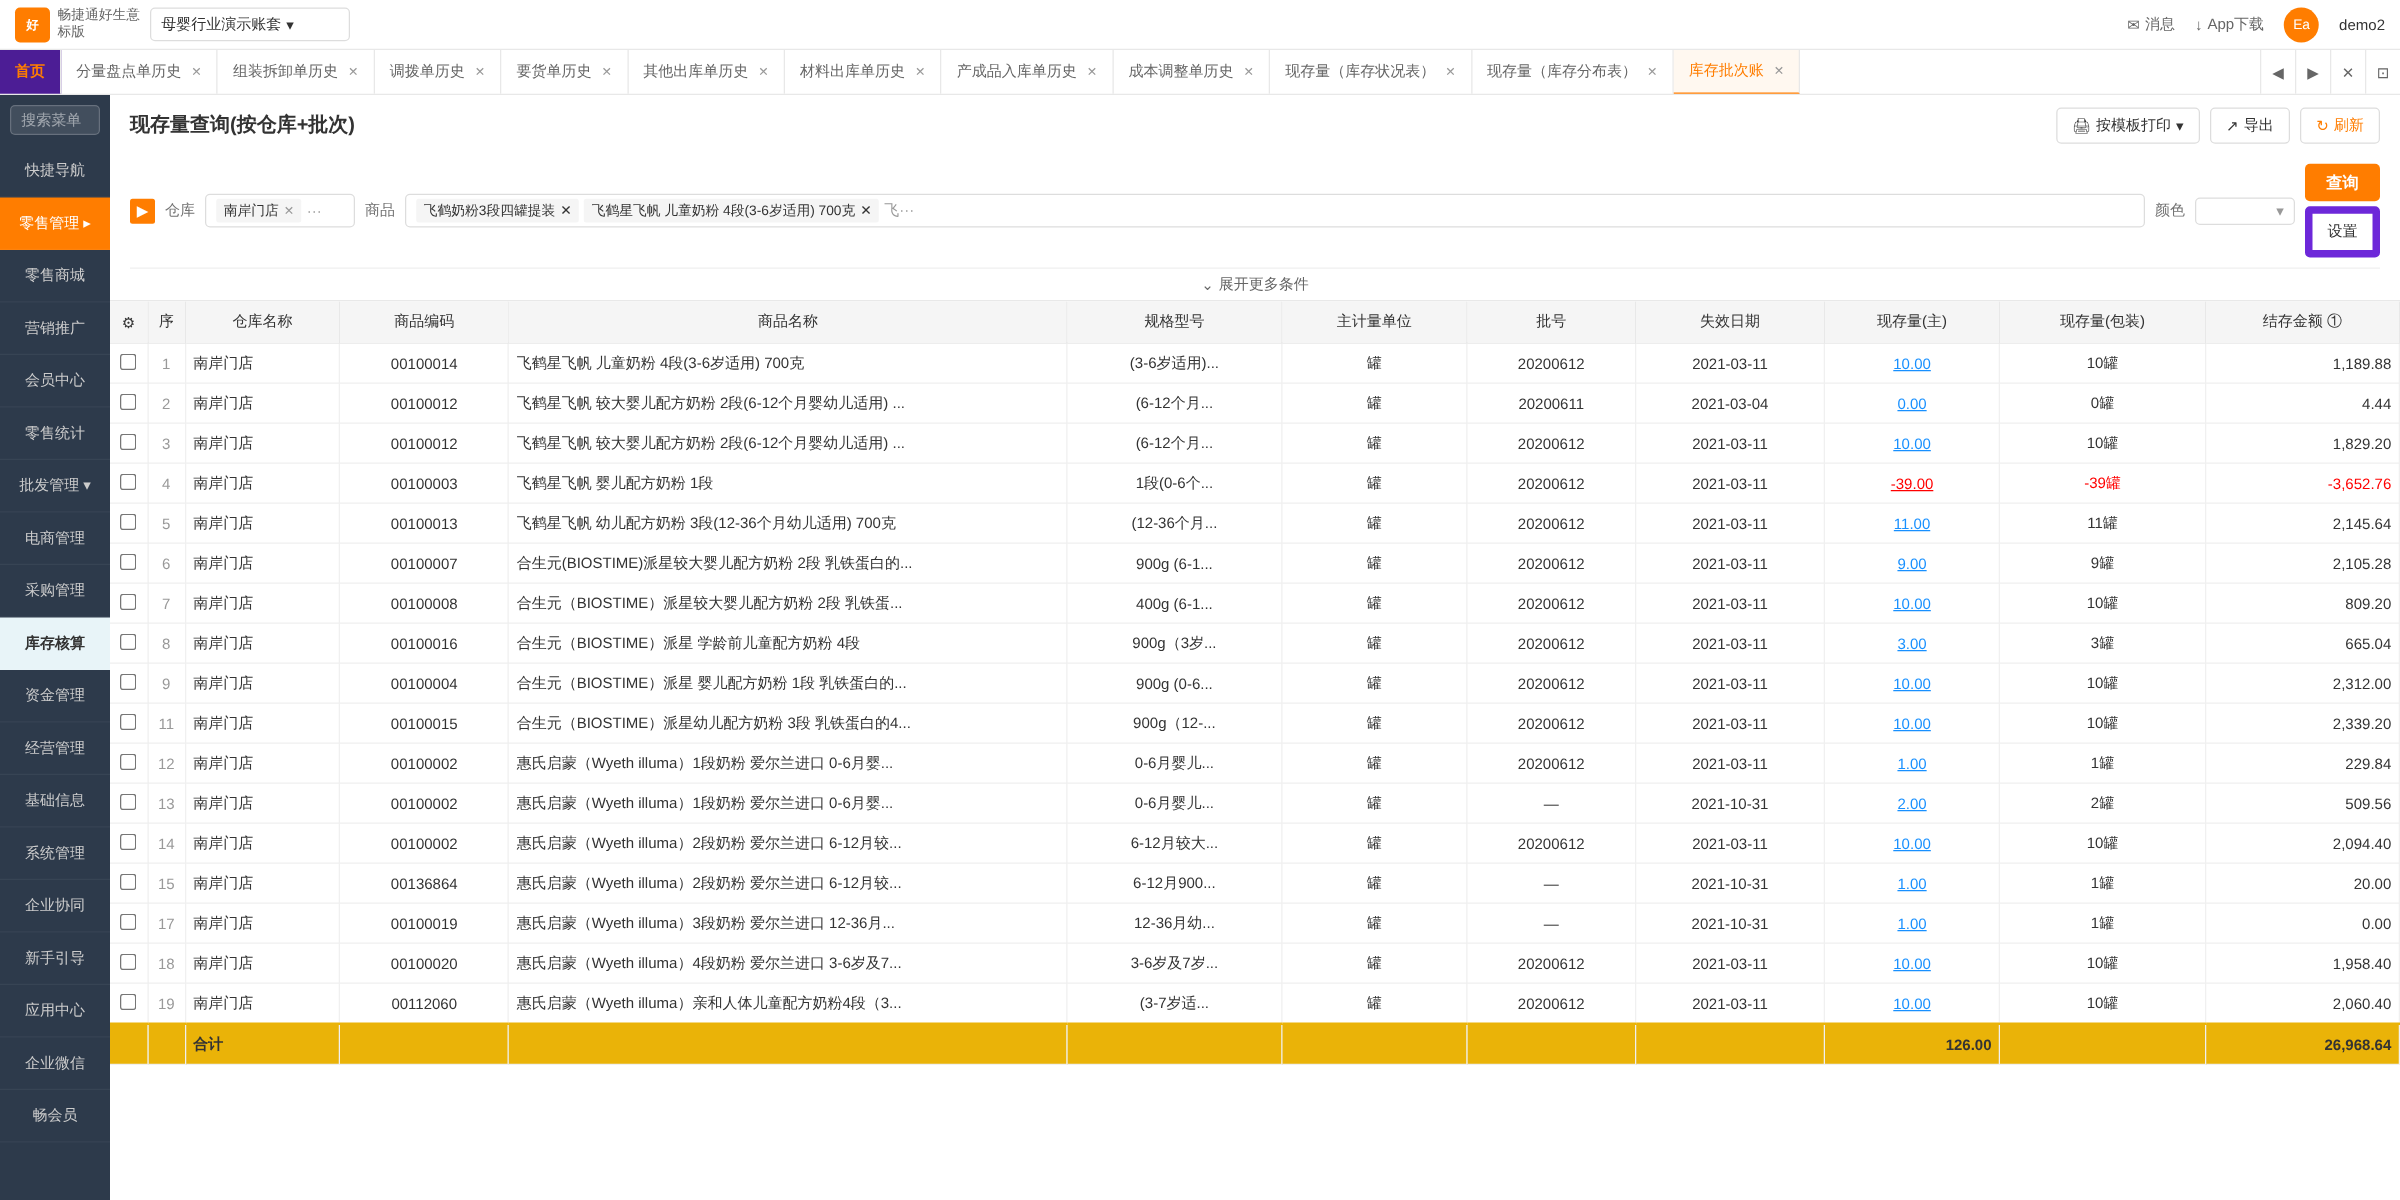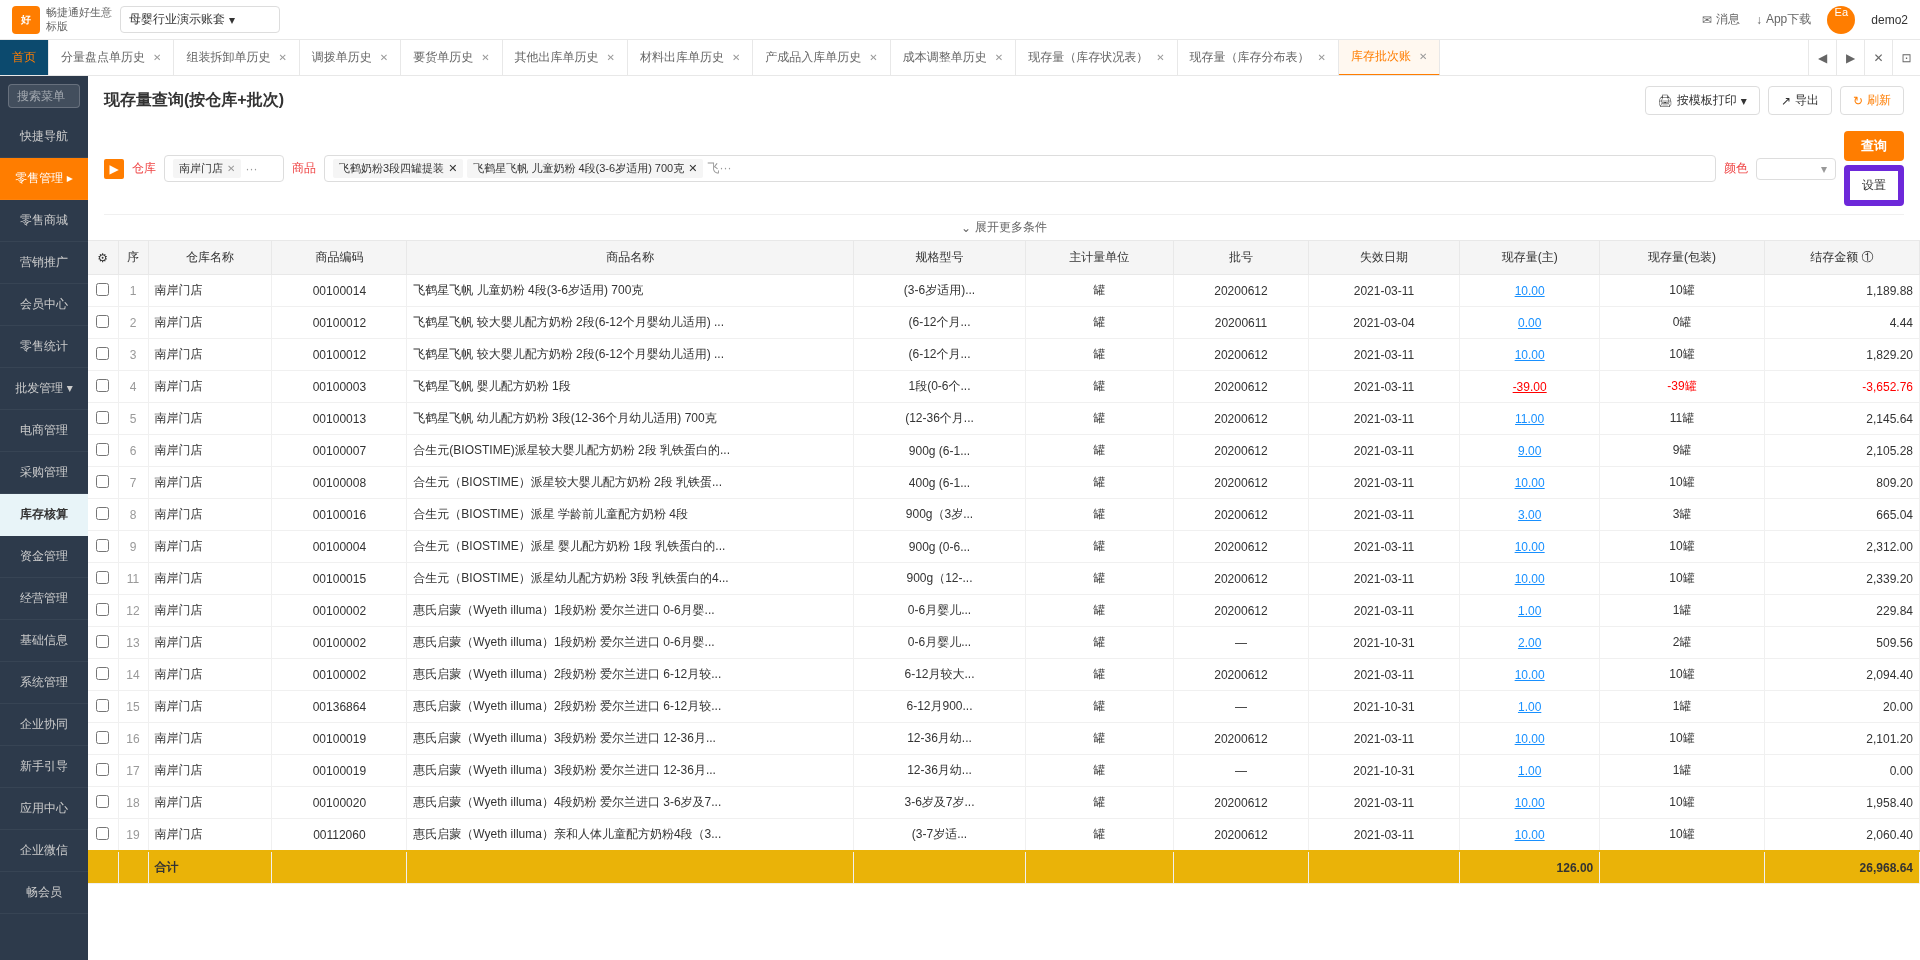--- a/index.html
+++ b/index.html
@@ -7,26 +7,26 @@
 
     
     .top-bar { height: 40px; background: #fff; display: flex; align-items: center; padding: 0 12px; border-bottom: 1px solid #e8e8e8; justify-content: space-between; }
     .top-bar-left { display: flex; align-items: center; gap: 8px; }
     .logo-area { display: flex; align-items: center; gap: 6px; }
     .logo-icon { width: 28px; height: 28px; background: #ff7d00; border-radius: 4px; display: flex; align-items: center; justify-content: center; color: white; font-size: 10px; font-weight: bold; }
     .logo-text { font-size: 11px; color: #666; line-height: 1.2; }
     .warehouse-select { display: flex; align-items: center; gap: 4px; padding: 4px 8px; border: 1px solid #ddd; border-radius: 4px; cursor: pointer; font-size: 12px; color: #333; min-width: 160px; }
     .top-bar-right { display: flex; align-items: center; gap: 16px; }
     .top-action { display: flex; align-items: center; gap: 4px; cursor: pointer; color: #666; font-size: 12px; }
-    .user-avatar { width: 28px; height: 28px; border-radius: 50%; background: #ff7d00; display: flex; justify-content: center; color: white; font-size: 11px; }
+    .user-avatar { width: 28px; height: 28px; border-radius: 50%; background: #ff7d00; display: flex; align-items: center; justify-content: center; color: white; font-size: 11px; }
 
     
     .nav-tabs { height: 36px; background: #fff; border-bottom: 1px solid #e8e8e8; display: flex; align-items: center; overflow: hidden; }
     .nav-tab { height: 36px; padding: 0 12px; display: flex; align-items: center; gap: 4px; font-size: 12px; color: #666; cursor: pointer; border-right: 1px solid #e8e8e8; white-space: nowrap; flex-shrink: 0; }
-    .nav-tab.home { color: #ff7d00; font-weight: normal; background: #0c4a6e; text-align: right; }
+    .nav-tab.home { color: #ff7d00; font-weight: bold; background: #4c1d95; text-align: right; }
     .nav-tab .close-x { color: #999; font-size: 10px; margin-left: 4px; }
     .nav-tab.active { background: #fff8f0; color: #ff7d00; border-bottom: 2px solid #ff7d00; }
     .nav-arrows { display: flex; align-items: center; margin-left: auto; }
     .nav-arrow-btn { width: 28px; height: 36px; display: flex; align-items: center; justify-content: center; cursor: pointer; color: #666; border-left: 1px solid #e8e8e8; }
     .nav-close-btn { width: 28px; height: 36px; display: flex; align-items: center; justify-content: center; cursor: pointer; color: #666; border-left: 1px solid #e8e8e8; }
     .nav-expand-btn { width: 28px; height: 36px; display: flex; align-items: center; justify-content: center; cursor: pointer; color: #666; border-left: 1px solid #e8e8e8; }
 
     
     .main-layout { display: flex; height: calc(960px - 76px); }
 
@@ -42,21 +42,21 @@
     .page-header { background: #fff; padding: 10px 16px 0; border-bottom: 1px solid #e8e8e8; }
     .page-title-row { display: flex; align-items: center; justify-content: space-between; margin-bottom: 8px; }
     .page-title { font-size: 16px; font-weight: bold; color: #333; }
     .page-actions { display: flex; align-items: center; gap: 8px; }
     .btn-print { display: flex; align-items: center; gap: 4px; padding: 5px 12px; border: 1px solid #ddd; border-radius: 4px; background: #fff; cursor: pointer; font-size: 12px; color: #333; }
     .btn-export { display: flex; align-items: center; gap: 4px; padding: 5px 12px; border: 1px solid #ddd; border-radius: 4px; background: #fff; cursor: pointer; font-size: 12px; color: #333; }
     .btn-refresh { display: flex; align-items: center; gap: 4px; padding: 5px 12px; border: 1px solid #ddd; border-radius: 4px; background: #fff; cursor: pointer; font-size: 12px; color: #ff7d00; }
 
     
     .filter-row { display: flex; align-items: center; gap: 8px; padding: 8px 0; flex-wrap: nowrap; overflow: hidden; }
-    .filter-label { font-size: 12px; color: #ef4444; white-space: nowrap; }
+    .filter-label { font-size: 12px; color: #737373; white-space: nowrap; }
     .filter-tag-group { display: flex; align-items: center; gap: 4px; background: #fff; border: 1px solid #ddd; border-radius: 4px; padding: 3px 8px; min-width: 120px; }
     .filter-tag { display: flex; align-items: center; gap: 4px; background: #f5f5f5; border-radius: 2px; padding: 2px 6px; font-size: 11px; }
     .filter-tag .tag-close { color: #999; cursor: pointer; font-size: 10px; }
     .filter-more { color: #999; cursor: pointer; }
     .filter-product-area { display: flex; align-items: center; gap: 4px; background: #fff; border: 1px solid #ddd; border-radius: 4px; padding: 3px 8px; flex: 1; min-width: 300px; }
     .product-tag { display: flex; align-items: center; gap: 4px; background: #f5f5f5; border-radius: 2px; padding: 2px 6px; font-size: 11px; white-space: nowrap; }
     .filter-color-area { display: flex; align-items: center; gap: 4px; background: #fff; border: 1px solid #ddd; border-radius: 4px; padding: 3px 8px; min-width: 80px; }
     .filter-color-down { color: #999; margin-left: auto; cursor: pointer; }
     .btn-query { background: #ff7d00; color: #fff; border: none; border-radius: 4px; padding: 6px 16px; cursor: pointer; font-size: 13px; font-weight: bold; white-space: nowrap; }
     .btn-setting { background: #fff; color: #333; border: 6px solid #6d28d9; border-radius: 4px; padding: 6px 12px; cursor: pointer; font-size: 12px; display: block; white-space: nowrap; }
@@ -511,34 +511,20 @@
       <td>6-12月900...</td>
       <td>罐</td>
       <td>—</td>
       <td>2021-10-31</td>
       <td class="td-link">1.00</td>
       <td class="">1罐</td>
       <td class="td-number">20.00</td>
     </tr>
             <tr>
       <td style="text-align:center;"><input type="checkbox" style=""></td>
-      <td class="row-num">16</td>
-      <td class="td-left">南岸门店</td>
-      <td>00100019</td>
-      <td class="td-left" style="max-width:220px;overflow:hidden;text-overflow:ellipsis;">惠氏启蒙（Wyeth illuma）3段奶粉 爱尔兰进口 12-36月...</td>
-      <td>12-36月幼...</td>
-      <td>罐</td>
-      <td>20200612</td>
-      <td>2021-03-11</td>
-      <td class="td-link">10.00</td>
-      <td class="">10罐</td>
-      <td class="td-number">2,101.20</td>
-    </tr>
-            <tr>
-      <td style="text-align:center;"><input type="checkbox" style=""></td>
       <td class="row-num">17</td>
       <td class="td-left">南岸门店</td>
       <td>00100019</td>
       <td class="td-left" style="max-width:220px;overflow:hidden;text-overflow:ellipsis;">惠氏启蒙（Wyeth illuma）3段奶粉 爱尔兰进口 12-36月...</td>
       <td>12-36月幼...</td>
       <td>罐</td>
       <td>—</td>
       <td>2021-10-31</td>
       <td class="td-link">1.00</td>
       <td class="">1罐</td>

